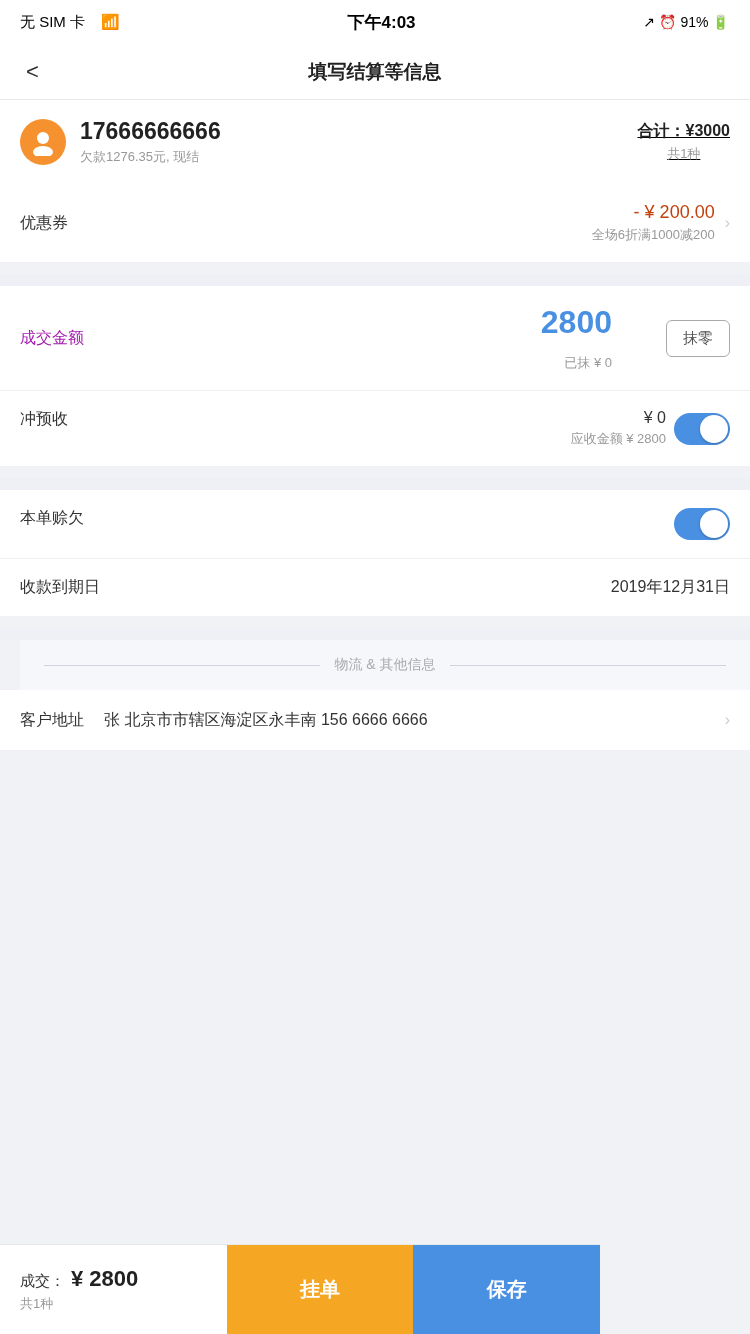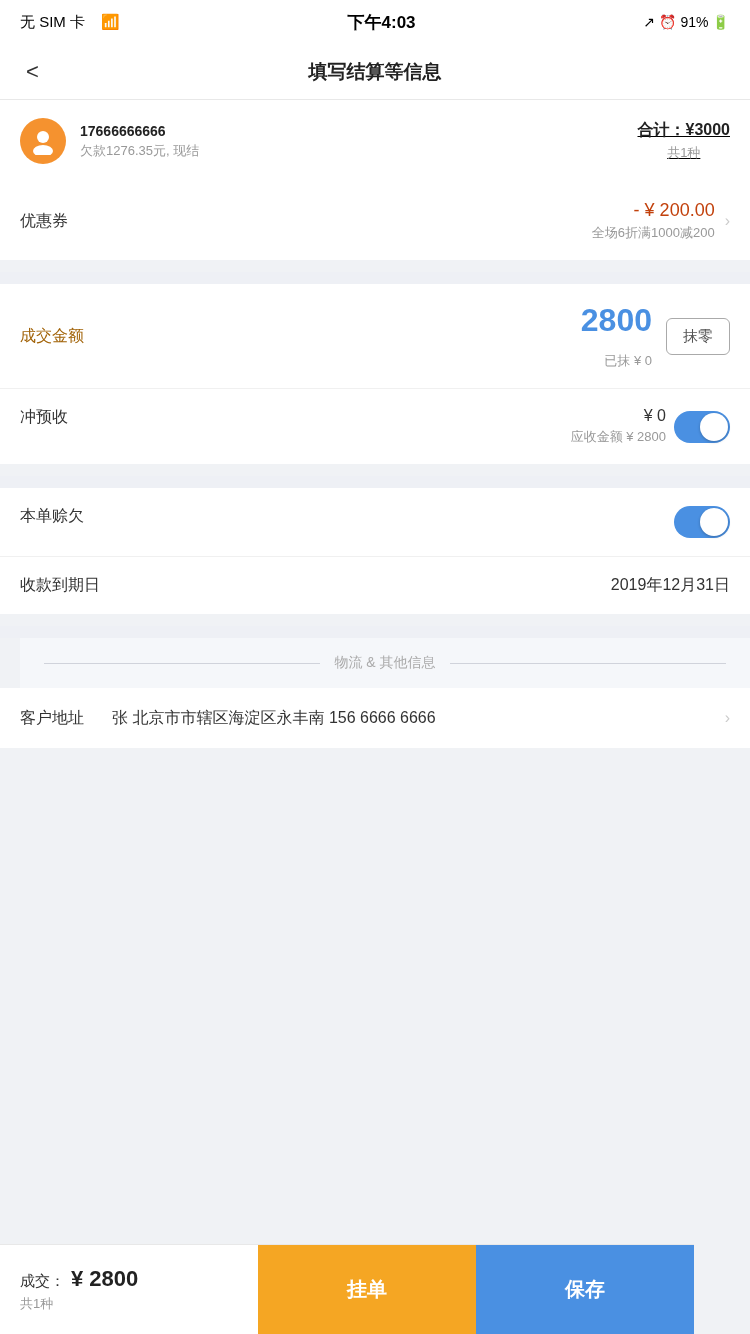--- a/index.html
+++ b/index.html
@@ -75,21 +75,21 @@
       height: 46px;
       border-radius: 50%;
       background: #f5922f;
       display: flex;
       align-items: center;
       justify-content: center;
       margin-right: 14px;
       flex-shrink: 0;
     }
     .customer-info { flex: 1; }
-    .customer-phone { font-size: 14px; font-weight: 600; color: #222; }
+    .customer-phone { font-size: 23px; font-weight: 600; color: #222; }
     .customer-note { font-size: 13px; color: #999; margin-top: 3px; }
     .customer-total { text-align: center; text-decoration: underline; }
     .total-amount { font-size: 16px; font-weight: 600; color: #222; }
     .total-count { font-size: 13px; color: #999; margin-top: 3px; }
 
     
     .row-item {
       display: flex;
       align-items: flex-start;
       justify-content: space-between;
@@ -122,32 +122,33 @@
     .coupon-col { text-align: right; }
 
     
     .deal-row {
       display: flex;
       align-items: center;
       justify-content: space-between;
       padding: 18px 20px;
       background: #fff;
     }
-    .deal-label { font-size: 16px; color: #a16207; }
+    .deal-label { font-size: 16px; color: #a21caf; }
     .deal-right { display: flex; align-items: center; gap: 14px; }
     .deal-amount { font-size: 32px; font-weight: 700; color: #4a90e2; }
     .deal-sub { font-size: 13px; color: #999; margin-top: 13px; text-align: right; }
     .round-btn {
       border: 1.5px solid #aaa;
       border-radius: 6px;
       padding: 8px 16px;
       font-size: 15px;
       color: #555;
       background: #fff;
       cursor: pointer;
+      margin-left: 40px;
     }
 
     
     .toggle {
       width: 56px;
       height: 32px;
       border-radius: 16px;
       position: relative;
       cursor: pointer;
       flex-shrink: 0;
@@ -181,32 +182,32 @@
     }
     .logistics-line { flex: 1; height: 1px; background: #d0d3db; }
     .logistics-text { font-size: 14px; color: #aaa; padding: 0 14px; }
 
     
     .address-row {
       display: flex;
       align-items: center;
       padding: 18px 20px;
       background: #fff;
-      gap: 28px;
+      gap: 20px;
     }
     .address-label { font-size: 16px; color: #333; flex-shrink: 0; }
     .address-value { flex: 1; font-size: 16px; color: #333; line-height: 1.5; }
     .address-chevron { color: #ccc; font-size: 16px; }
 
     
     .footer {
       position: fixed;
       bottom: 0;
       left: 0;
-      width: 694px;
+      width: 600px;
       height: 90px;
       background: #fff;
       display: flex;
       align-items: center;
       border-top: 1px solid #e8e8e8;
     }
     .footer-info {
       flex: 1;
       padding: 0 20px;
     }

